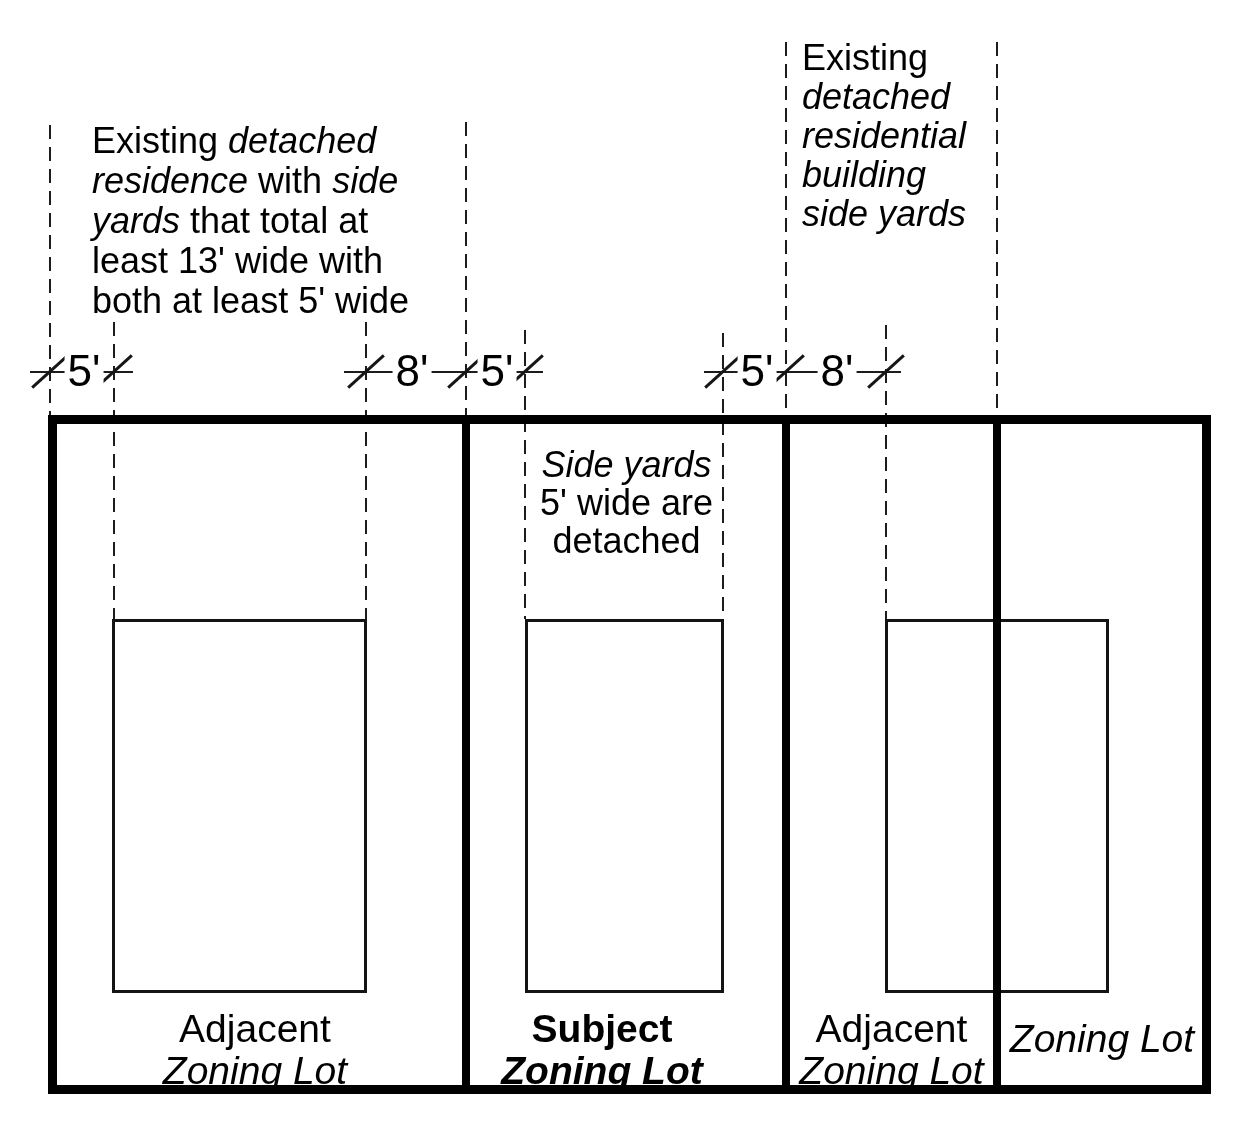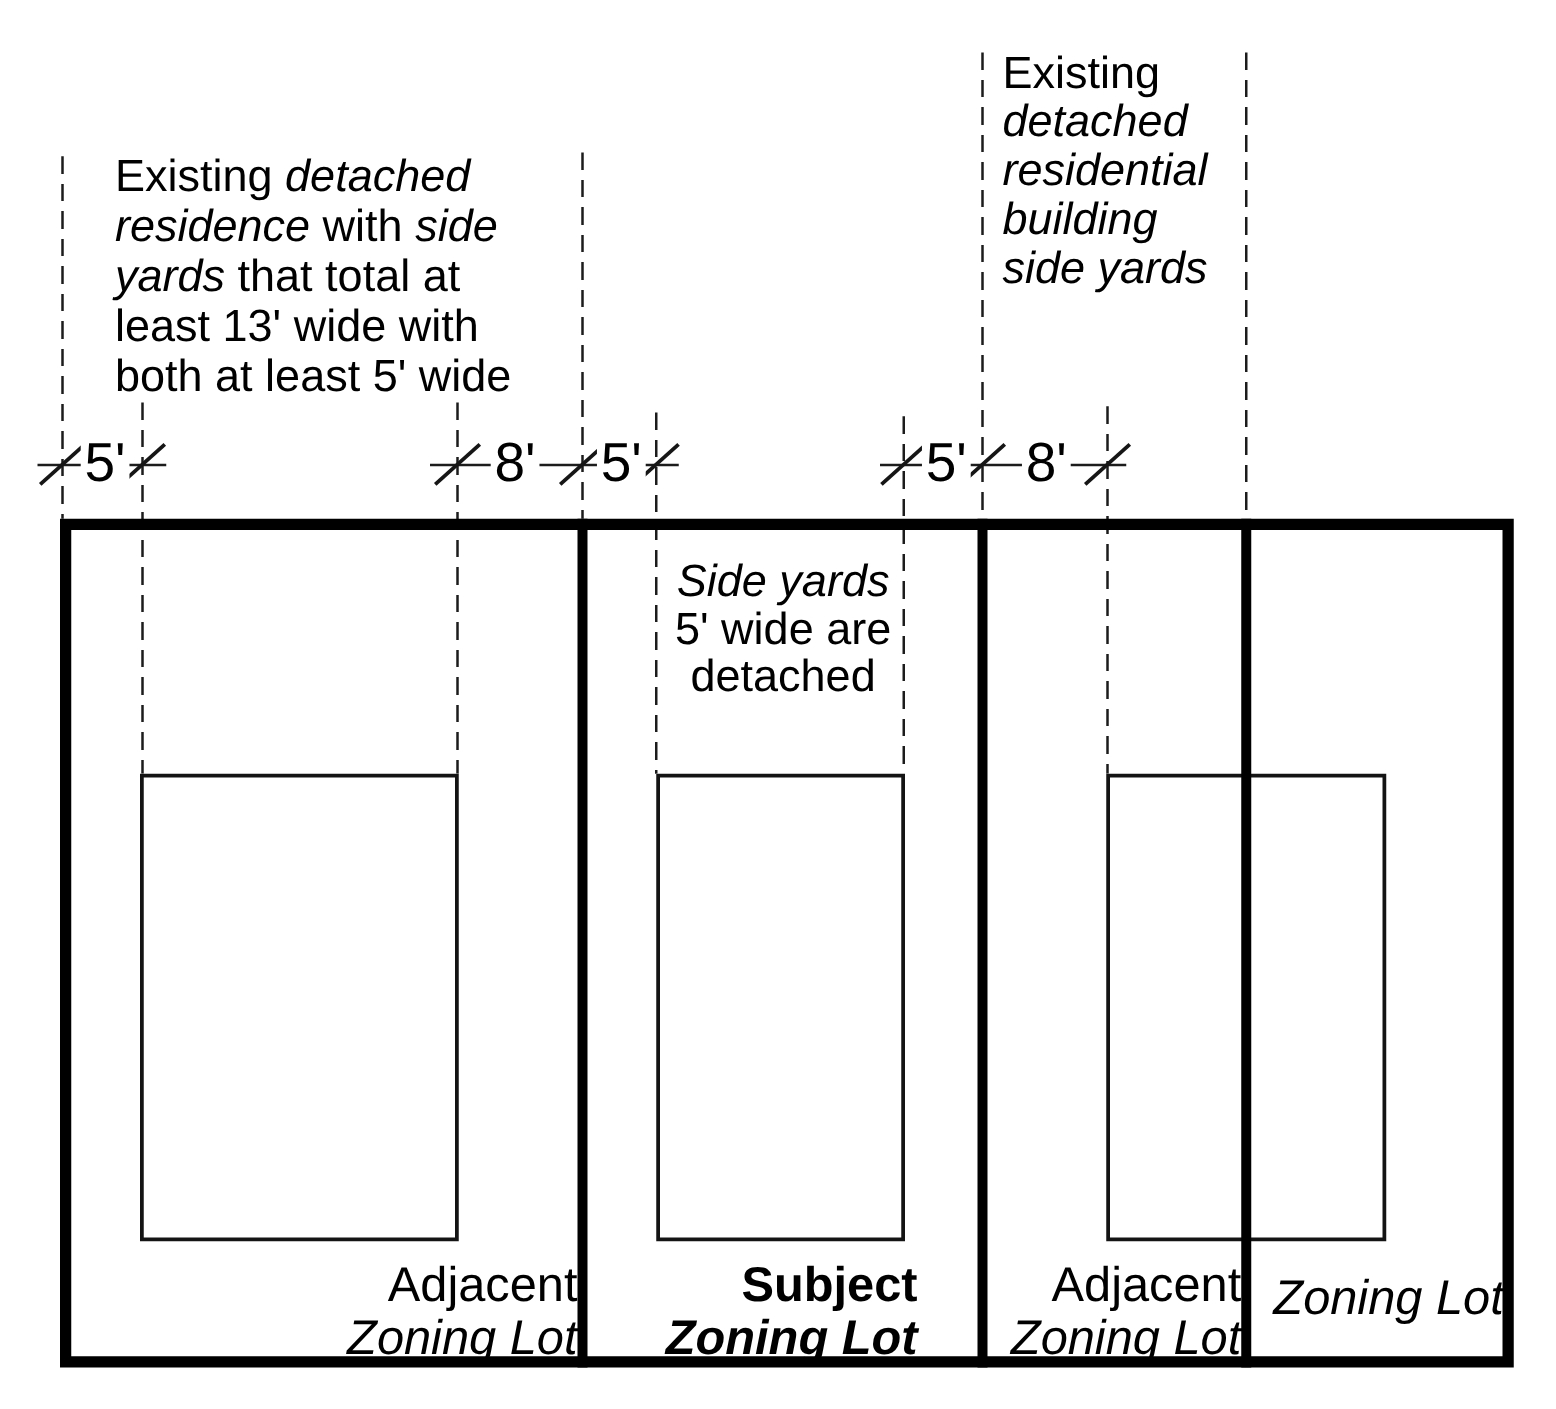--- a/index.html
+++ b/index.html
@@ -32,21 +32,21 @@
   .lots-rect{position:absolute;border:9px solid #000;box-sizing:border-box;background:transparent;}
   .divider{position:absolute;width:8px;background:#000;}
   .building{position:absolute;border:3px solid #141414;box-sizing:border-box;background:#ffffff;}
   .note{position:absolute;font-size:36px;white-space:nowrap;}
   .note-left{line-height:40px;}
   .note-right{line-height:39px;}
   .note-subject{line-height:38px;}
   .it{font-style:italic;}
   .lotlabel{
     position:absolute;font-size:39px;line-height:42px;
-    text-align:right;white-space:nowrap;
+    text-align:center;white-space:nowrap;
   }
   .lotlabel.bold{font-weight:bold;}
 </style>
 </head>
 <body>
 
 <div class="canvas">
 
   <div class="vdash" style="left:49px;top:125px;height:290px;"></div>
   <div class="vdash" style="left:113px;top:322px;height:297px;"></div>

